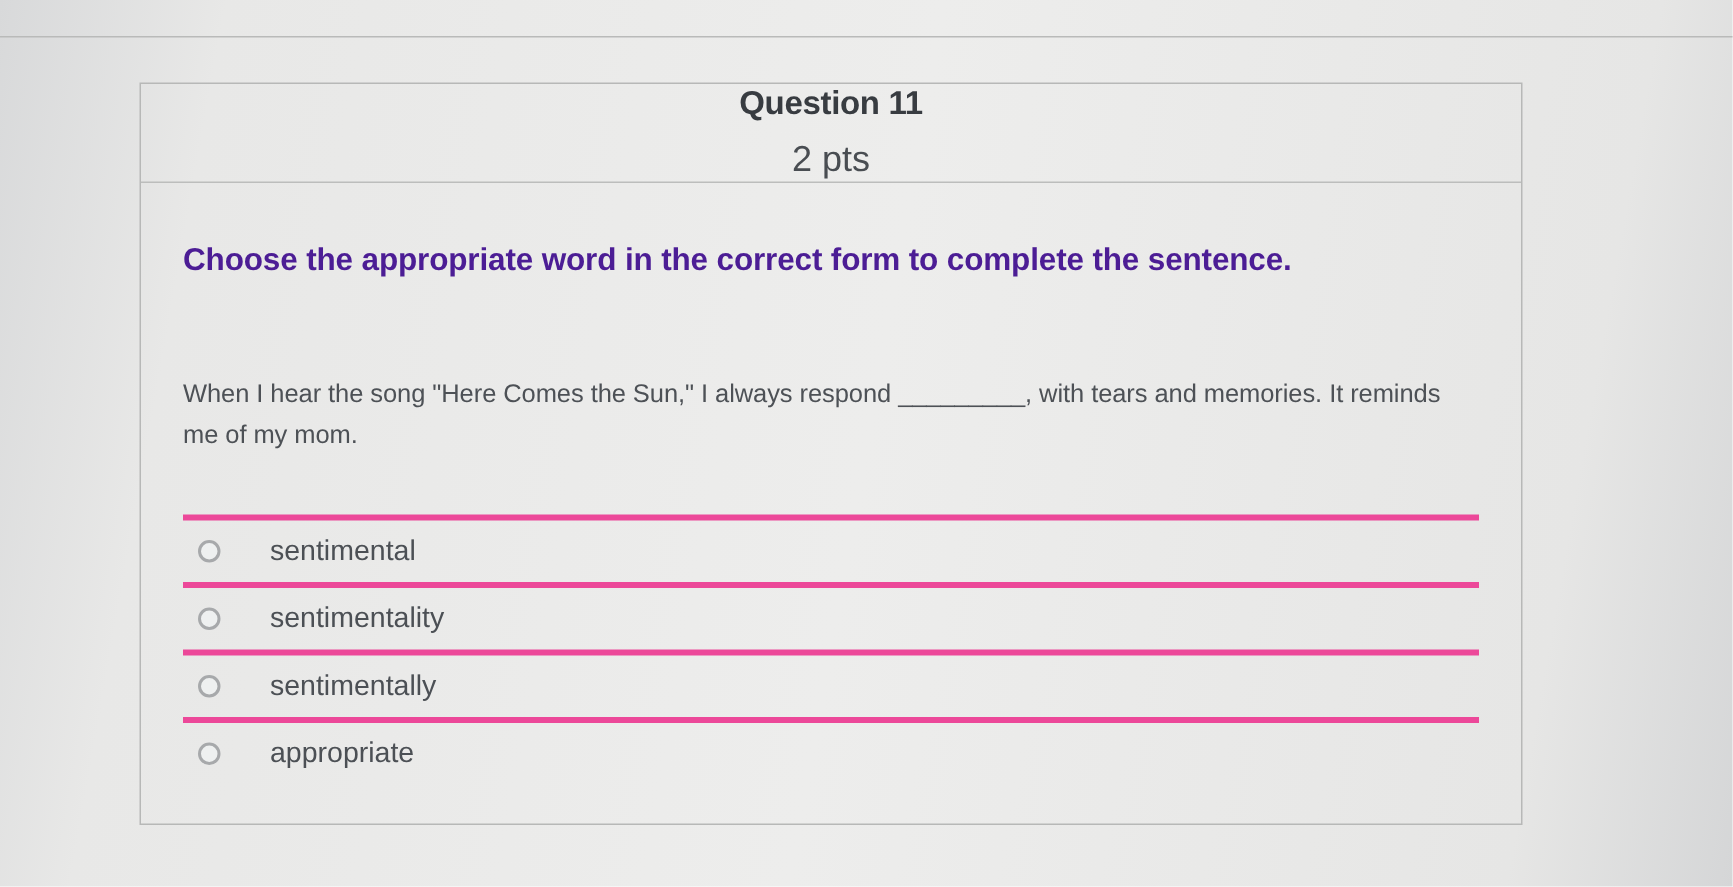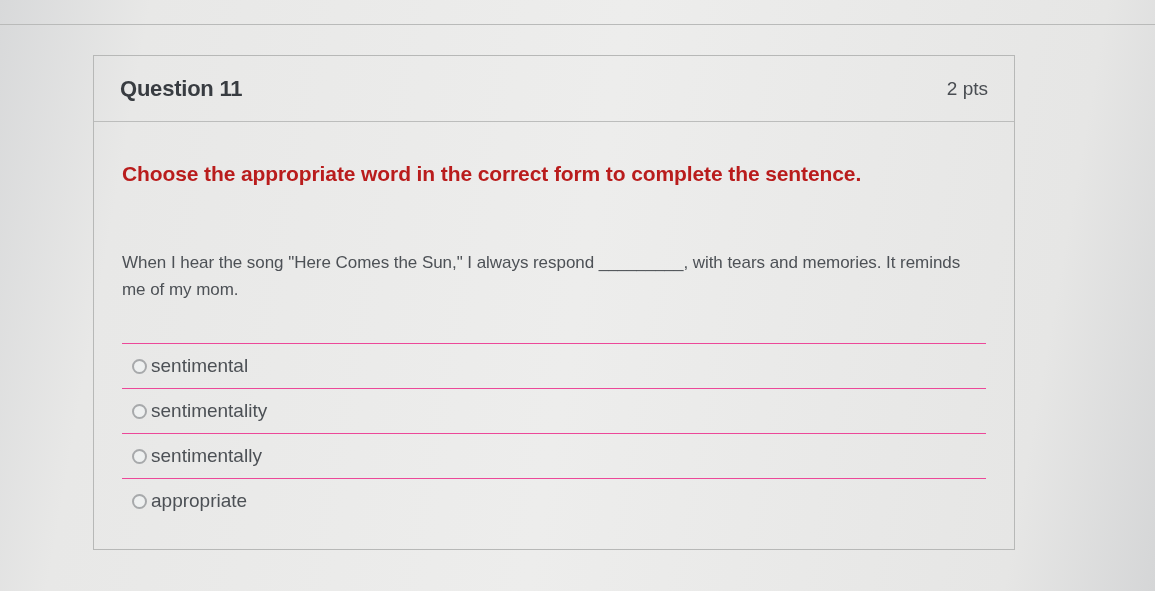--- a/index.html
+++ b/index.html
@@ -26,58 +26,59 @@
     border: 1px solid #b7b8b7;
     background: transparent;
   }
   .card-header {
     height: 66px;
     border-bottom: 1px solid #bcbdbc;
     display: flex;
     align-items: center;
     justify-content: space-between;
     padding: 0 26px;
+    flex-direction: column;
   }
   .q-title {
     font-size: 22px;
     font-weight: 700;
     color: #383c41;
     letter-spacing: -0.01em;
   }
   .q-pts {
-    font-size: 19px;
+    font-size: 24px;
     color: #494d52;
   }
   .content {
     padding: 38px 28px 0 28px;
   }
   .prompt {
     font-size: 21px;
     font-weight: 700;
-    color: #b91c1c;
+    color: #4c1d95;
     letter-spacing: -0.005em;
     line-height: 1.35;
   }
   .body-text {
     margin-top: 62px;
     font-size: 17px;
     color: #4d5156;
     line-height: 1.55;
     letter-spacing: -0.003em;
   }
   .options {
     margin-top: 40px;
     padding: 0 28px;
   }
   .option-row {
-    border-top: 1px solid #ec4899;
+    border-top: 4px solid #ec4899;
     height: 45px;
     display: flex;
     align-items: center;
-    gap: 4px;
+    gap: 33px;
     padding-left: 10px;
   }
   .option-row:last-child {
     border-bottom: none;
   }
   .radio {
     width: 15px;
     height: 15px;
     border: 2px solid #a7a9ab;
     border-radius: 50%;

